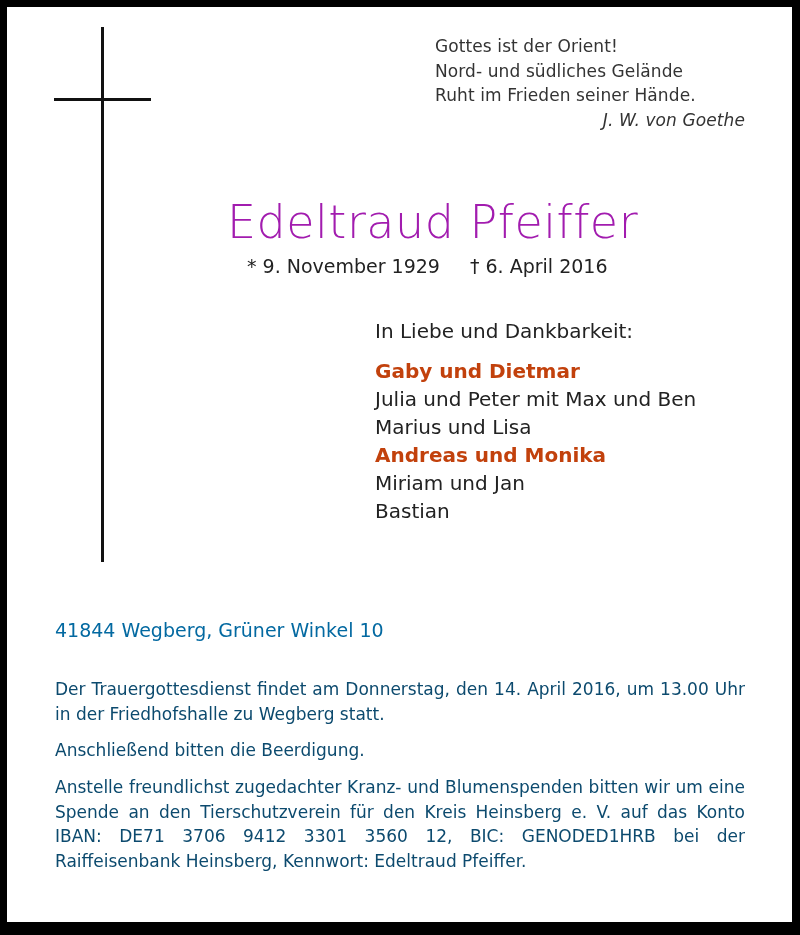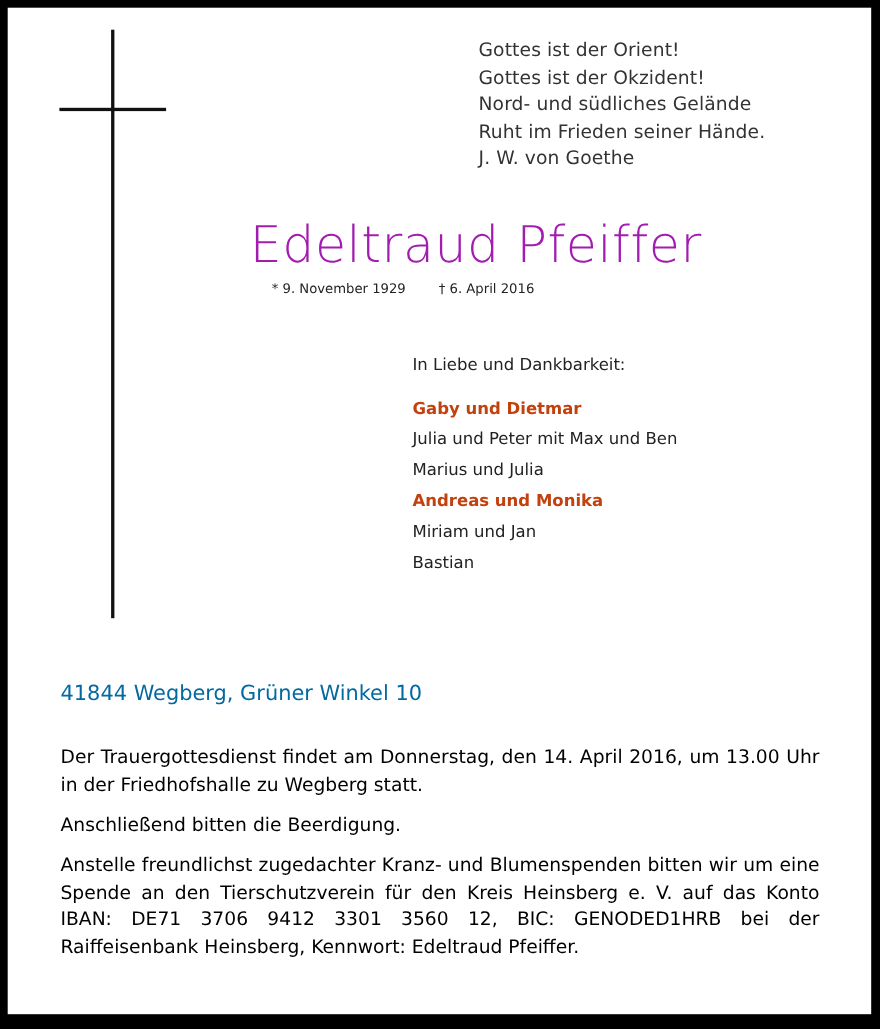--- a/index.html
+++ b/index.html
@@ -3,59 +3,58 @@
 <meta charset="utf-8">
 <style>
   html, body { margin: 0; padding: 0; }
   body { width: 800px; height: 935px; background: #000; position: relative; overflow: hidden;
          font-family: "DejaVu Sans", "Liberation Sans", sans-serif; color: #222; }
   .page { position: absolute; left: 7px; top: 7px; width: 785px; height: 915px; background: #fff; }
   .cross-v { position: absolute; left: 94px; top: 20px; width: 3px; height: 535px; background: #111; }
   .cross-h { position: absolute; left: 47px; top: 91px; width: 97px; height: 3px; background: #111; }
   .poem { position: absolute; left: 428px; top: 27px; font-size: 17px; line-height: 24.5px; color: #333; letter-spacing: 0.1px; }
   .poem .line { display: block; white-space: nowrap; }
-  .poem .author { display: block; text-align: left; width: 310px; }
+  .poem .author { display: block; text-align: right; width: 310px; font-style: italic; }
   .name { position: absolute; left: 220px; top: 188px; font-size: 46px; letter-spacing: 0.5px; color: #a21caf; font-weight: 300; white-space: nowrap; }
-  .dates { position: absolute; left: 240px; top: 248px; font-size: 12px; color: #222; white-space: nowrap; text-align: right; }
+  .dates { position: absolute; left: 240px; top: 248px; font-size: 19px; color: #222; white-space: nowrap; text-align: right; }
   .dates .death { margin-left: 30px; }
-  .family { position: absolute; left: 368px; top: 310px; font-size: 15px; line-height: 28px; color: #222; }
+  .family { position: absolute; left: 368px; top: 310px; font-size: 20px; line-height: 28px; color: #222; }
   .family .intro { display: block; margin-bottom: 12px; }
   .family .row { display: block; white-space: nowrap; }
   .family .bold { font-weight: bold; color: #c2410c; }
   .address { position: absolute; left: 48px; top: 612px; font-size: 19px; color: #0369a1; white-space: nowrap; }
-  .para { position: absolute; left: 48px; width: 690px; font-size: 17px; line-height: 24.5px; color: #000000; text-align: justify; }
+  .para { position: absolute; left: 48px; width: 690px; font-size: 17px; line-height: 24.5px; color: #0c4a6e; text-align: justify; }
   .p1 { top: 670px; }
   .p2 { top: 731px; }
   .p3 { top: 768px; }
 </style>
 </head>
 <body>
 
 <div class="page">
   <div class="cross-v"></div>
   <div class="cross-h"></div>
 
   <div class="poem">
     <span class="line">Gottes ist der Orient!</span>
-    <span class="line">Gottes ist der Okzident!</span>
     <span class="line">Nord- und südliches Gelände</span>
     <span class="line">Ruht im Frieden seiner Hände.</span>
     <span class="author">J. W. von Goethe</span>
   </div>
 
   <div class="name">Edeltraud Pfeiffer</div>
   <div class="dates">
     <span>* 9. November 1929</span><span class="death">† 6. April 2016</span>
   </div>
 
   <div class="family">
     <span class="intro">In Liebe und Dankbarkeit:</span>
     <span class="row bold">Gaby und Dietmar</span>
     <span class="row">Julia und Peter mit Max und Ben</span>
-    <span class="row">Marius und Julia</span>
+    <span class="row">Marius und Lisa</span>
     <span class="row bold">Andreas und Monika</span>
     <span class="row">Miriam und Jan</span>
     <span class="row">Bastian</span>
   </div>
 
   <div class="address">41844 Wegberg, Grüner Winkel 10</div>
 
   <div class="para p1">Der Trauergottesdienst findet am Donnerstag, den 14. April 2016, um 13.00 Uhr in der Friedhofshalle zu Wegberg statt.</div>
   <div class="para p2">Anschließend bitten die Beerdigung.</div>
   <div class="para p3">Anstelle freundlichst zugedachter Kranz- und Blumenspenden bitten wir um eine Spende an den Tierschutzverein für den Kreis Heinsberg e. V. auf das Konto IBAN: DE71 3706 9412 3301 3560 12, BIC: GENODED1HRB bei der Raiffeisenbank Heinsberg, Kennwort: Edeltraud Pfeiffer.</div>

